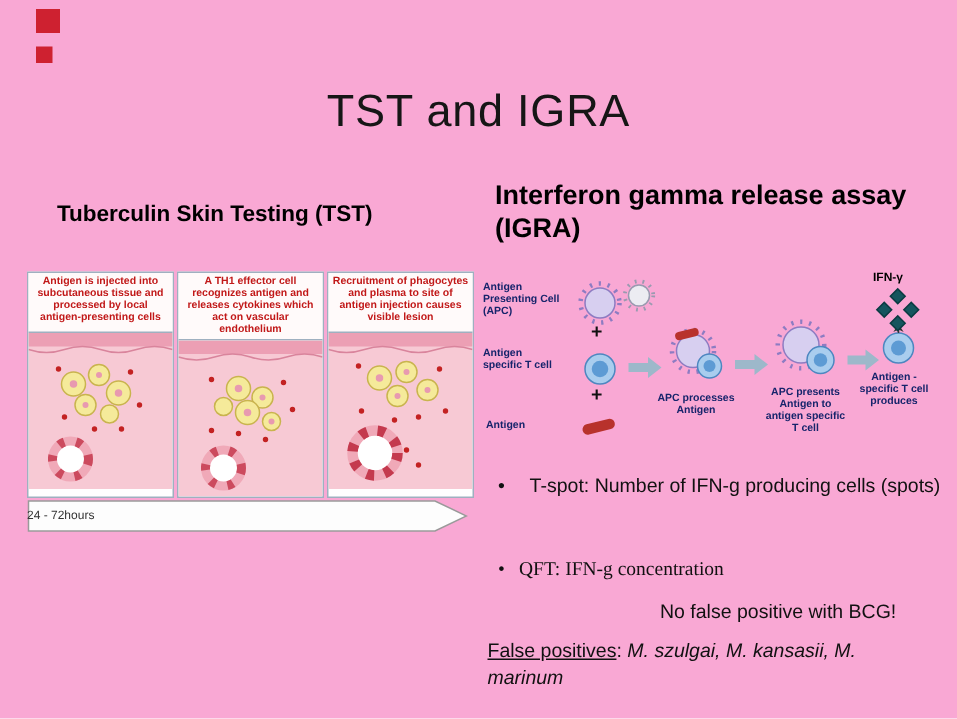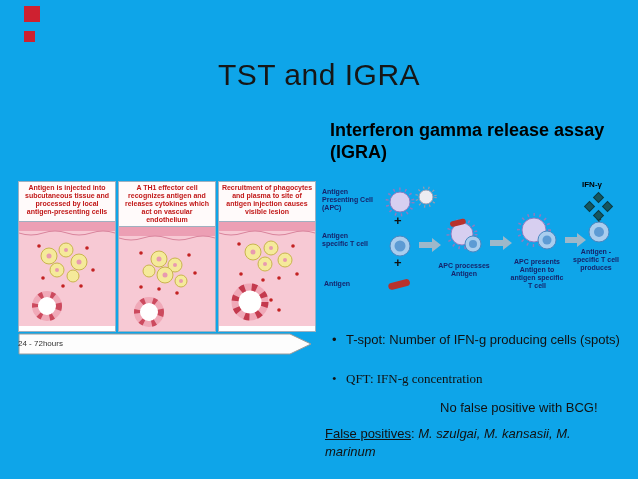--- a/index.html
+++ b/index.html
@@ -1,17 +1,17 @@
 <!DOCTYPE html>
 <html><head>
 <meta charset="utf-8">
 <style>
   html,body{margin:0;padding:0;background:#ffffff;}
   .slide{
-    position:relative;width:638px;height:479px;background:#0ea5e9;
+    position:relative;width:638px;height:479px;background:#f9a8d4;
     font-family:"Liberation Sans",sans-serif;color:#111;overflow:hidden;
   }
   .red-sq{position:absolute;background:#ce2130;}
   .red-sq.one{left:24px;top:6px;width:16px;height:16px;}
   .red-sq.two{left:24px;top:31px;width:11px;height:11px;}
   .title{
     position:absolute;left:0;right:0;top:38px;text-align:center;
     font-size:30px;font-weight:400;color:#161616;letter-spacing:.5px;
   }
   .tst-heading{position:absolute;left:38px;top:122px;font-size:15px;font-weight:700;color:#000;}
@@ -48,36 +48,37 @@
   .lbl-plus1{left:72px;top:32px;font-size:13px;color:#111;}
   .lbl-plus2{left:72px;top:74px;font-size:13px;color:#111;}
   .lbl-step2{left:116px;top:80px;width:52px;}
   .lbl-step3{left:186px;top:76px;width:58px;}
   .lbl-step4{left:246px;top:66px;width:56px;}
   .lbl-ifn{left:260px;top:-2px;width:40px;font-size:8px;color:#000;}
 
   
   .bullet-item{position:absolute;left:330px;width:288px;font-size:13px;color:#111;line-height:1.3;padding-left:16px;}
   .bullet-item::before{content:"\2022";position:absolute;left:2px;top:0;font-size:13px;}
-  .bullet-1{top:332px;}
+  .bullet-1{top:316px;text-align:center;}
   .bullet-2{top:371px;font-family:Liberation Serif, serif;}
   .bcg-note{position:absolute;left:396px;top:400px;font-size:13px;color:#111;margin-left:44px;}
   .false-pos{position:absolute;left:325px;top:425px;width:258px;font-size:13px;color:#111;line-height:1.35;}
   .false-pos .u{text-decoration:underline;}
 </style>
 </head>
 <body>
 
 <div class="slide">
 
   <div class="red-sq one"></div>
   <div class="red-sq two"></div>
 
   <h1 class="title">TST and IGRA</h1>
 
+  <h2 class="tst-heading">Tuberculin Skin Testing (TST)</h2>
   <h2 class="igra-heading">Interferon gamma release assay (IGRA)</h2>
 
   <div class="tst-figure">
     <div class="panels">
 
       <div class="panel">
         <div class="panel-caption">Antigen is injected into subcutaneous tissue and processed by local antigen-presenting cells</div>
         <div class="panel-tissue">
           <svg width="96" height="104" viewBox="0 0 96 104">
             <rect width="96" height="104" fill="#f7c9d4"></rect>

